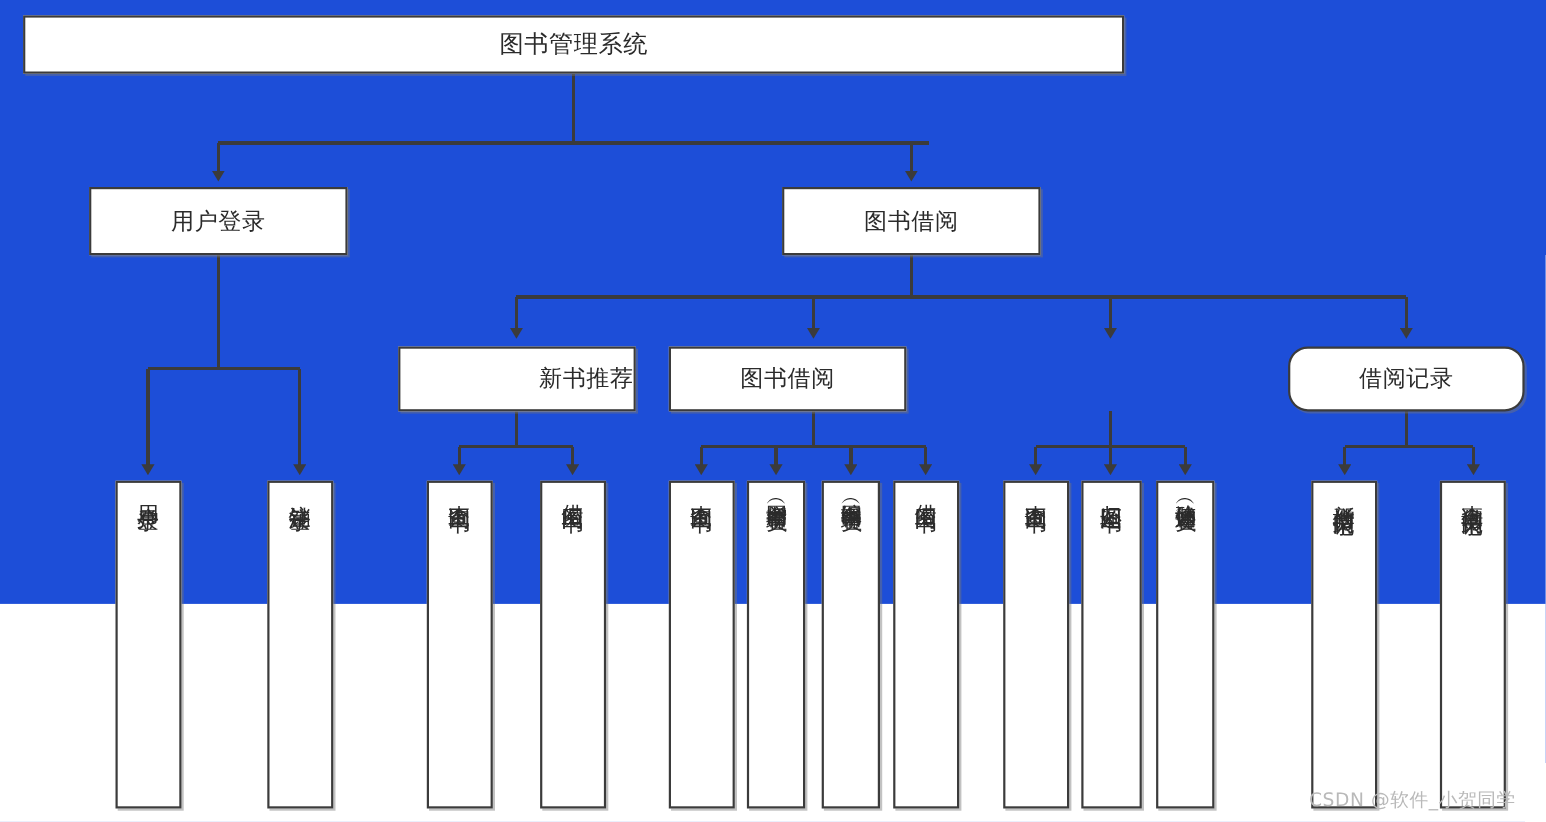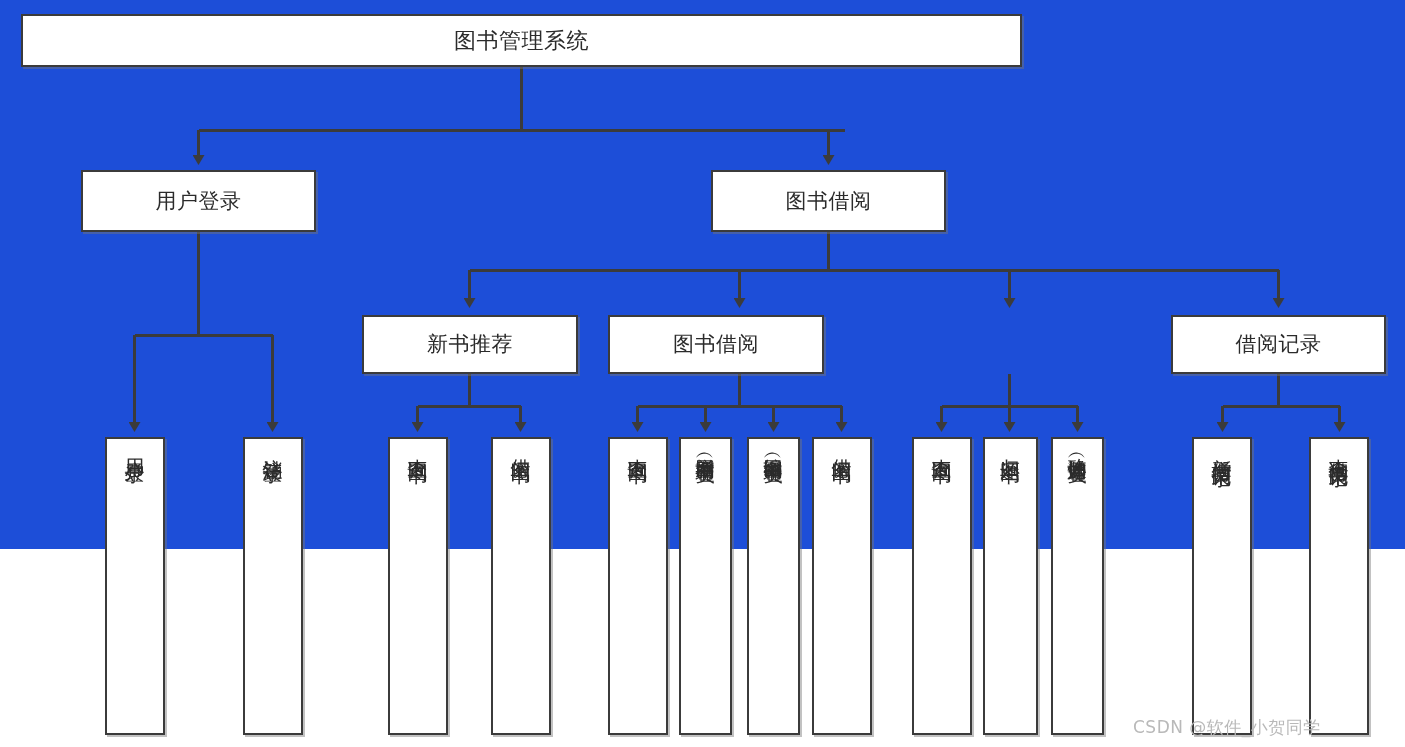--- a/index.html
+++ b/index.html
@@ -121,30 +121,30 @@
   </div>
 
   <div class="node-box h-node" style="left:81px;top:170px;width:235px;height:62px;">
     <span class="node-label">用户登录</span>
   </div>
 
   <div class="node-box h-node" style="left:711px;top:170px;width:235px;height:62px;">
     <span class="node-label">图书借阅</span>
   </div>
 
-  <div class="node-box h-node" style="left:362px;top:315px;width:216px;height:59px;">
+  <div class="node-box h-node" style="left:362px;top:315px;width:216px;height:59px;justify-content:flex-end;">
     <span class="node-label">新书推荐</span>
   </div>
 
   <div class="node-box h-node" style="left:608px;top:315px;width:216px;height:59px;">
     <span class="node-label">图书借阅</span>
   </div>
 
 
-  <div class="node-box h-node" style="left:1171px;top:315px;width:215px;height:59px;">
+  <div class="node-box h-node" style="left:1171px;top:315px;width:215px;height:59px;border-radius:18px;">
     <span class="node-label">借阅记录</span>
   </div>
 
   <div class="node-box v-node" style="left:105px;top:437px;width:60px;height:298px;">
     <span class="node-label">用户登录</span>
   </div>
 
   <div class="node-box v-node" style="left:243px;top:437px;width:60px;height:298px;">
     <span class="node-label">注销登录</span>
   </div>
@@ -186,15 +186,15 @@
   </div>
 
   <div class="node-box v-node" style="left:1192px;top:437px;width:60px;height:298px;">
     <span class="node-label">新增借阅记录</span>
   </div>
 
   <div class="node-box v-node" style="left:1309px;top:437px;width:60px;height:298px;">
     <span class="node-label">查询借阅记录</span>
   </div>
 
-  <div class="watermark" style="left:1133px;top:716px;">CSDN @软件_小贺同学</div>
+  <div class="watermark" style="left:1190px;top:716px;">CSDN @软件_小贺同学</div>
 
 </div>
 
 </body></html>

